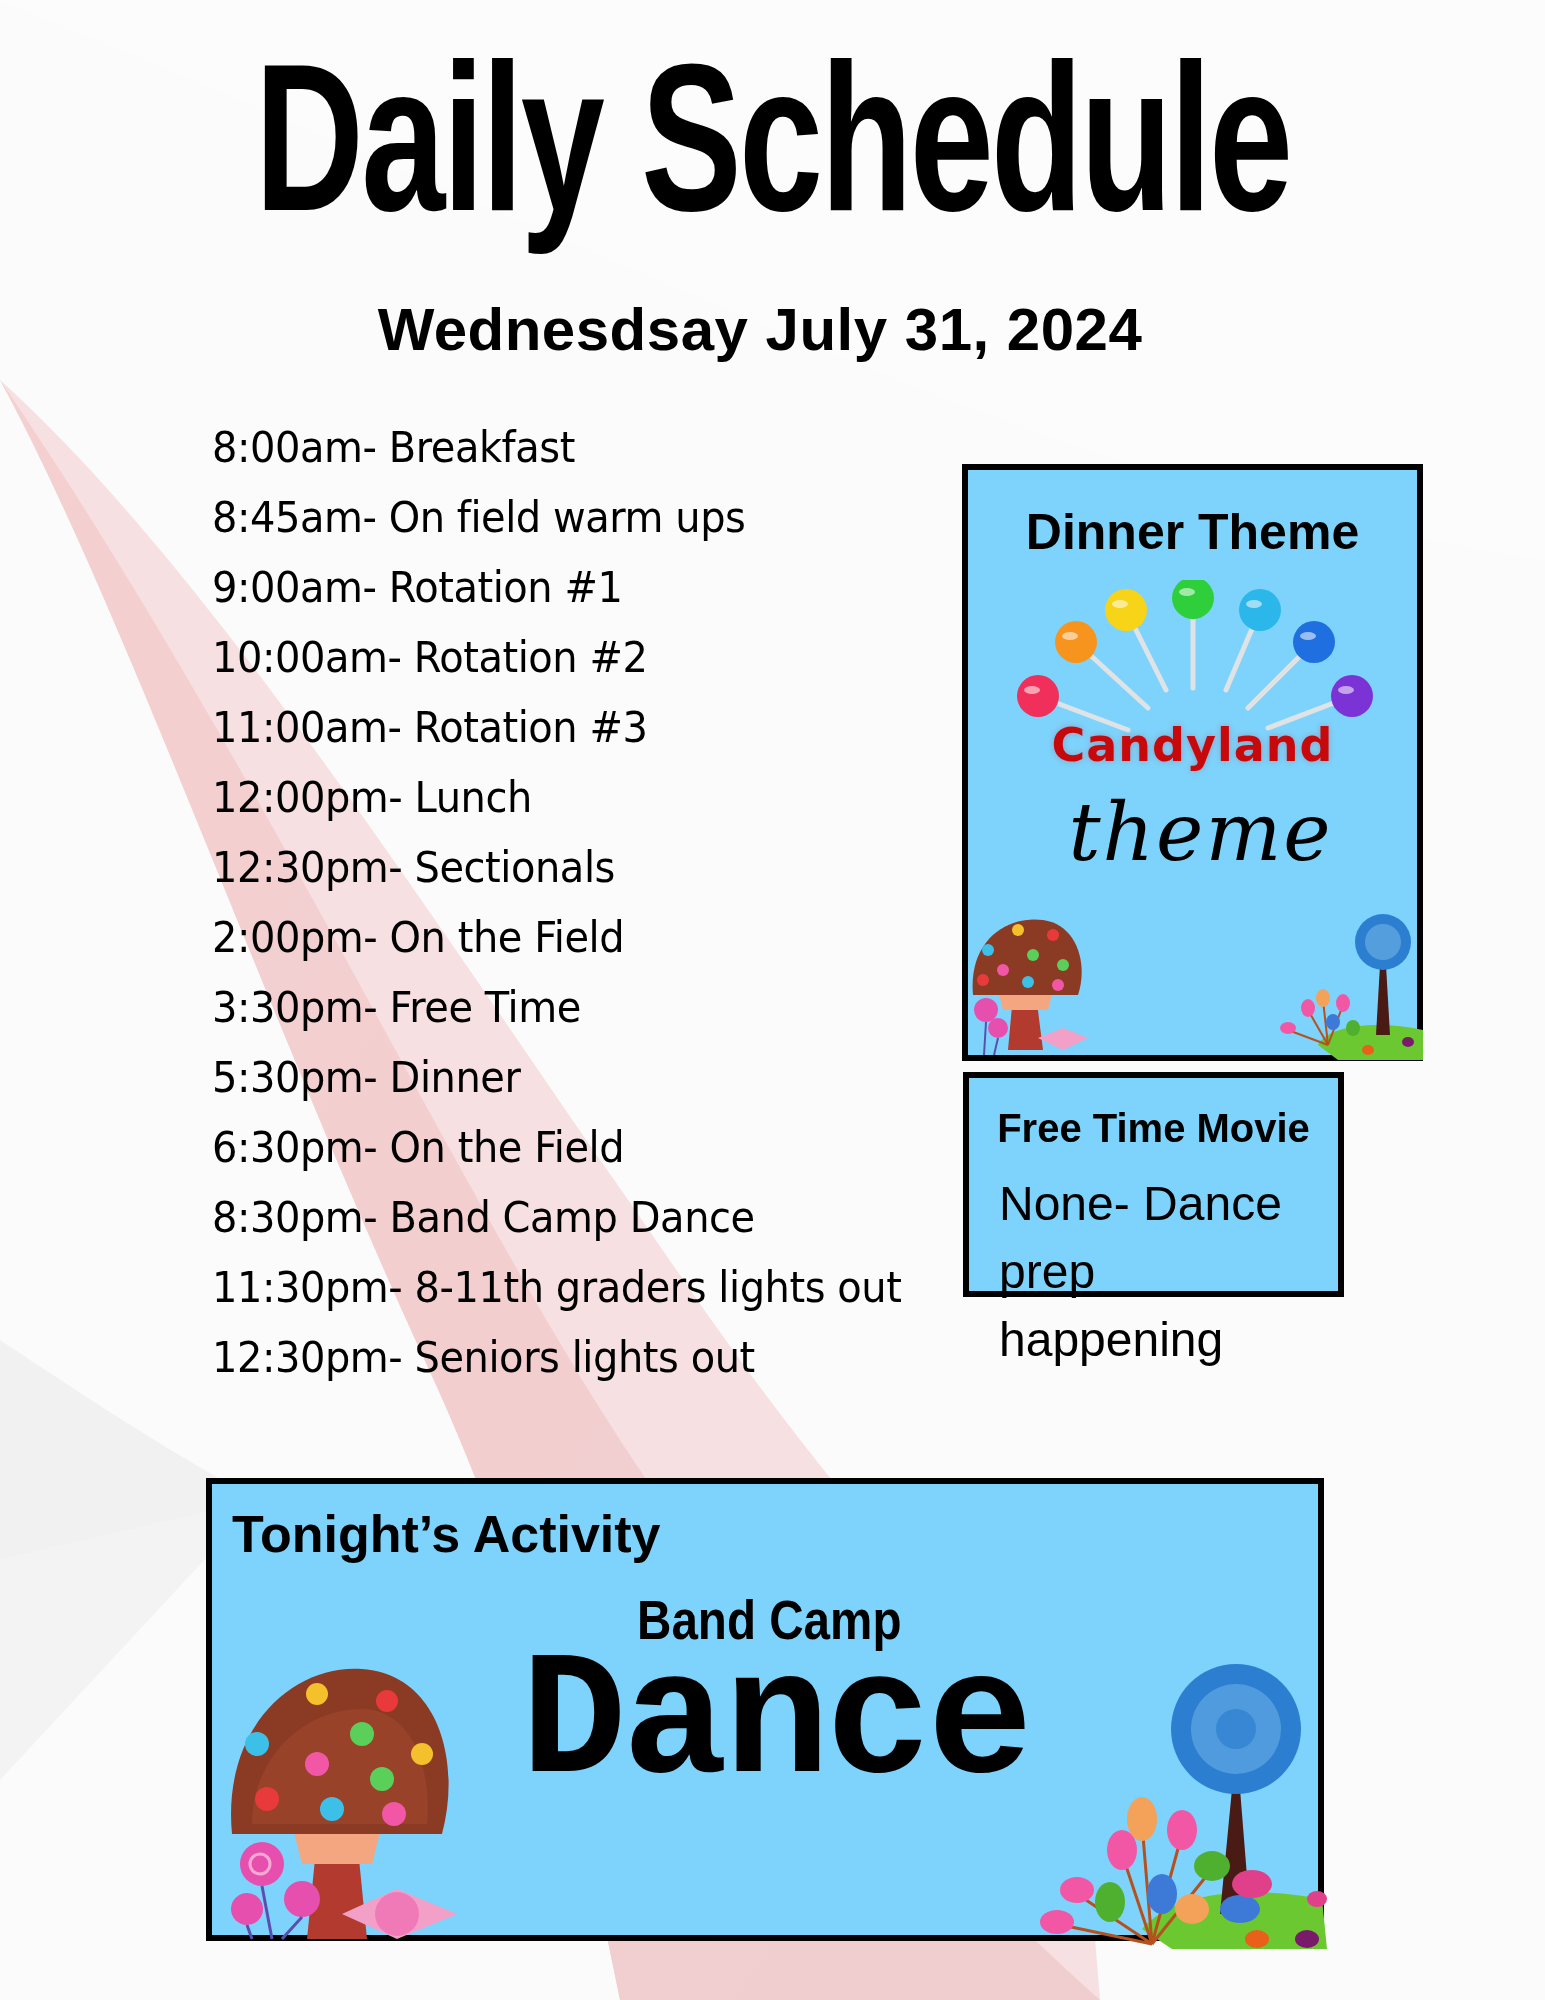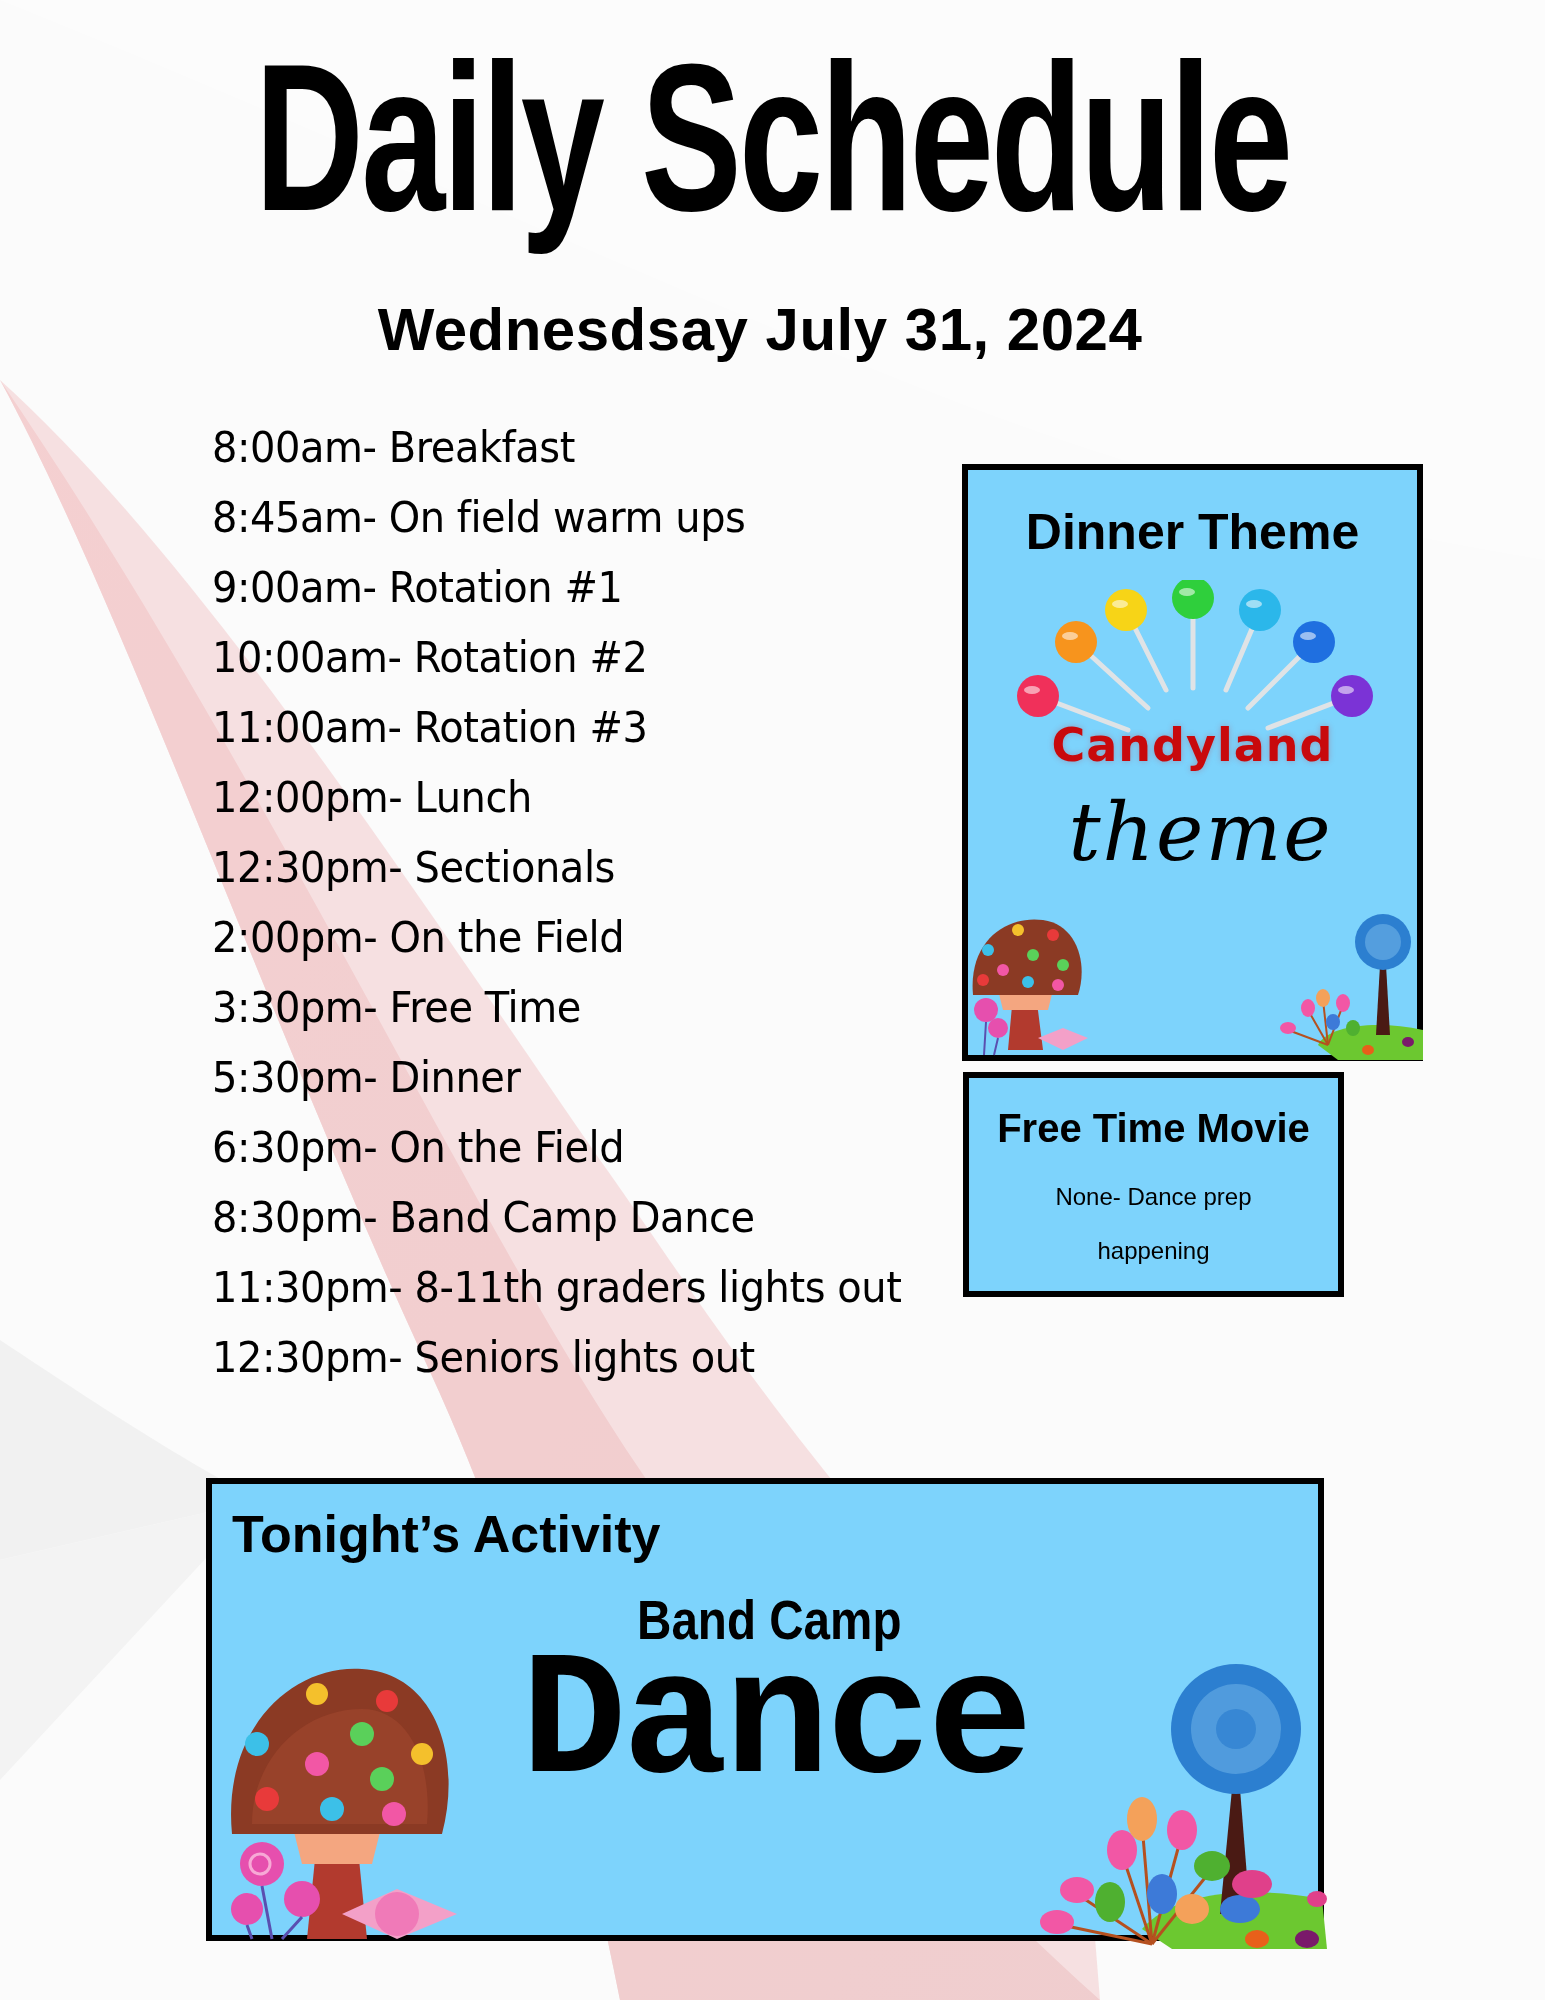--- a/index.html
+++ b/index.html
@@ -71,21 +71,21 @@
     letter-spacing: 2px;
     padding-left: 16px;
   }
   .freetime-box { left: 963px; top: 1072px; width: 381px; height: 225px; }
   .freetime-title {
     position: absolute; left: 0; right: 0; top: 28px;
     text-align: center; font-weight: 700; font-size: 40px; line-height: 44px;
   }
   .freetime-text {
     position: absolute; left: 30px; right: 30px; top: 92px;
-    text-align: center; font-size: 24px; line-height: 54px;
+    text-align: left; font-size: 48px; line-height: 68px;
   }
   .activity-box { left: 206px; top: 1478px; width: 1118px; height: 463px; }
   .activity-title {
     position: absolute; left: 0; right: 0; top: 20px;
     text-align: left; font-weight: 700; font-size: 52px; line-height: 60px;
     padding-left: 20px;
   }
   .activity-sub {
     position: absolute; left: 0; right: 0; top: 104px;
     text-align: center; font-weight: 700; font-size: 56px; line-height: 64px;

